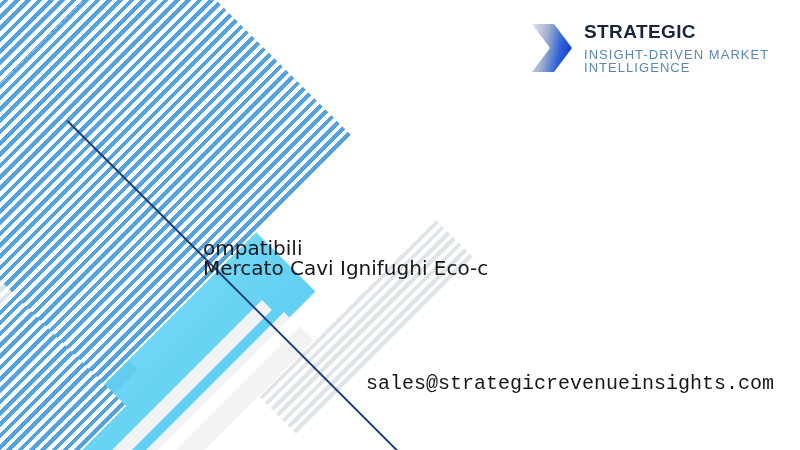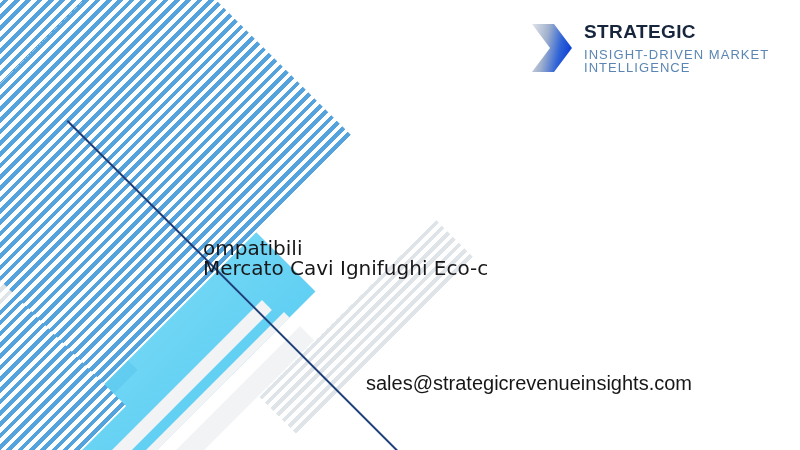--- a/index.html
+++ b/index.html
@@ -95,21 +95,21 @@
   .title-block{position:absolute;left:203px;top:196px;width:460px;}
   .title-line{
     font-size:20px;color:#17171a;line-height:1;
     font-family:"DejaVu Sans",sans-serif;
   }
   .title-line.second{margin-top:42px;}
 
   .email{
     position:absolute;left:366px;top:372px;
     font-size:20px;color:#17171a;
-    font-family:Liberation Sans, sans-serif;
+    font-family:Liberation Mono, monospace;
   }
 </style>
 </head>
 <body>
 
 <div class="slide">
 
   <div class="bg">
 
     <div class="shape sq sq-navy-sm"></div>

